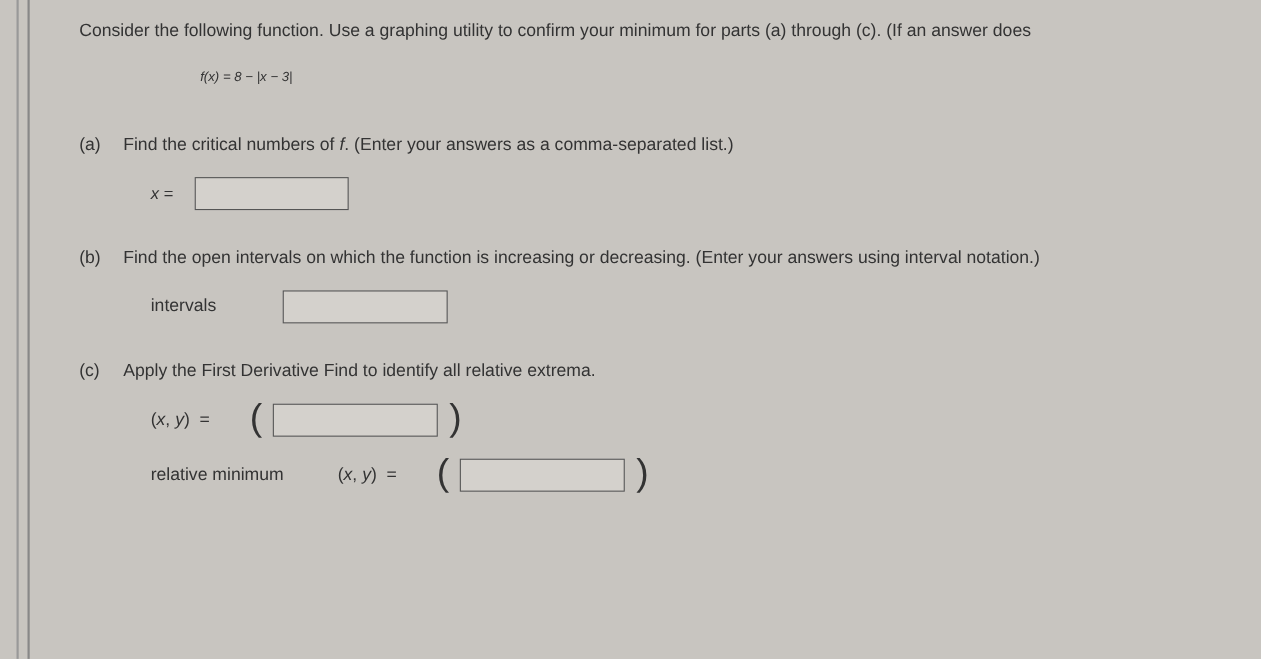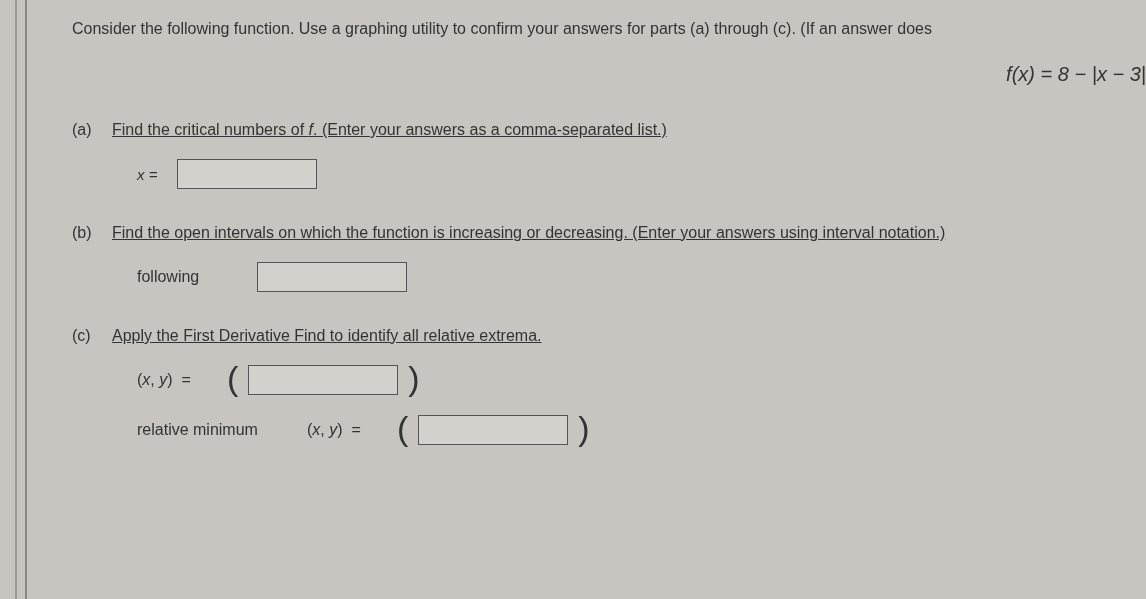--- a/index.html
+++ b/index.html
@@ -31,43 +31,41 @@
       width: 2px;
       background: #999;
     }
     .intro {
       font-size: 16px;
       margin-bottom: 25px;
       padding-left: 10px;
       white-space: nowrap;
     }
     .formula {
-      font-size: 20px;
+      font-size: 12px;
       margin-left: 120px;
-      margin-bottom: 35px;
+      margin-bottom: 46px;
       font-style: italic;
-      text-align: right;
     }
     .part {
       margin-bottom: 35px;
       padding-left: 10px;
     }
     .part-header {
       font-size: 16px;
       margin-bottom: 20px;
       display: flex;
     }
     .part-label {
       min-width: 40px;
       flex-shrink: 0;
     }
     .part-text {
       flex: 1;
       white-space: nowrap;
-      text-decoration: underline;
     }
     .answer-row {
       margin-left: 65px;
       margin-bottom: 20px;
       display: flex;
       align-items: center;
       gap: 10px;
     }
     .answer-label {
       font-size: 15px;
@@ -107,42 +105,42 @@
     }
     .italic {
       font-style: italic;
     }
   </style>
 </head>
 <body>
 
 <div class="vline"></div>
 <div class="page">
-  <div class="intro">Consider the following function. Use a graphing utility to confirm your answers for parts (a) through (c). (If an answer does</div>
+  <div class="intro">Consider the following function. Use a graphing utility to confirm your minimum for parts (a) through (c). (If an answer does</div>
 
   <div class="formula">f(x) = 8 − |x − 3|</div>
 
   <div class="part">
     <div class="part-header">
       <span class="part-label">(a)</span>
       <span class="part-text">Find the critical numbers of <span class="italic">f</span>. (Enter your answers as a comma-separated list.)</span>
     </div>
     <div class="answer-row">
       <span class="answer-label italic">x =</span>
       <input type="text" class="box box-small" style="">
     </div>
   </div>
 
   <div class="part">
     <div class="part-header">
       <span class="part-label">(b)</span>
       <span class="part-text">Find the open intervals on which the function is increasing or decreasing. (Enter your answers using interval notation.)</span>
     </div>
     <div class="answer-row">
-      <span class="answer-label-wide">following</span>
+      <span class="answer-label-wide">intervals</span>
       <input type="text" class="box box-med" style="">
     </div>
   </div>
 
   <div class="part">
     <div class="part-header">
       <span class="part-label">(c)</span>
       <span class="part-text">Apply the First Derivative Find to identify all relative extrema.</span>
     </div>
     <div class="answer-row">

